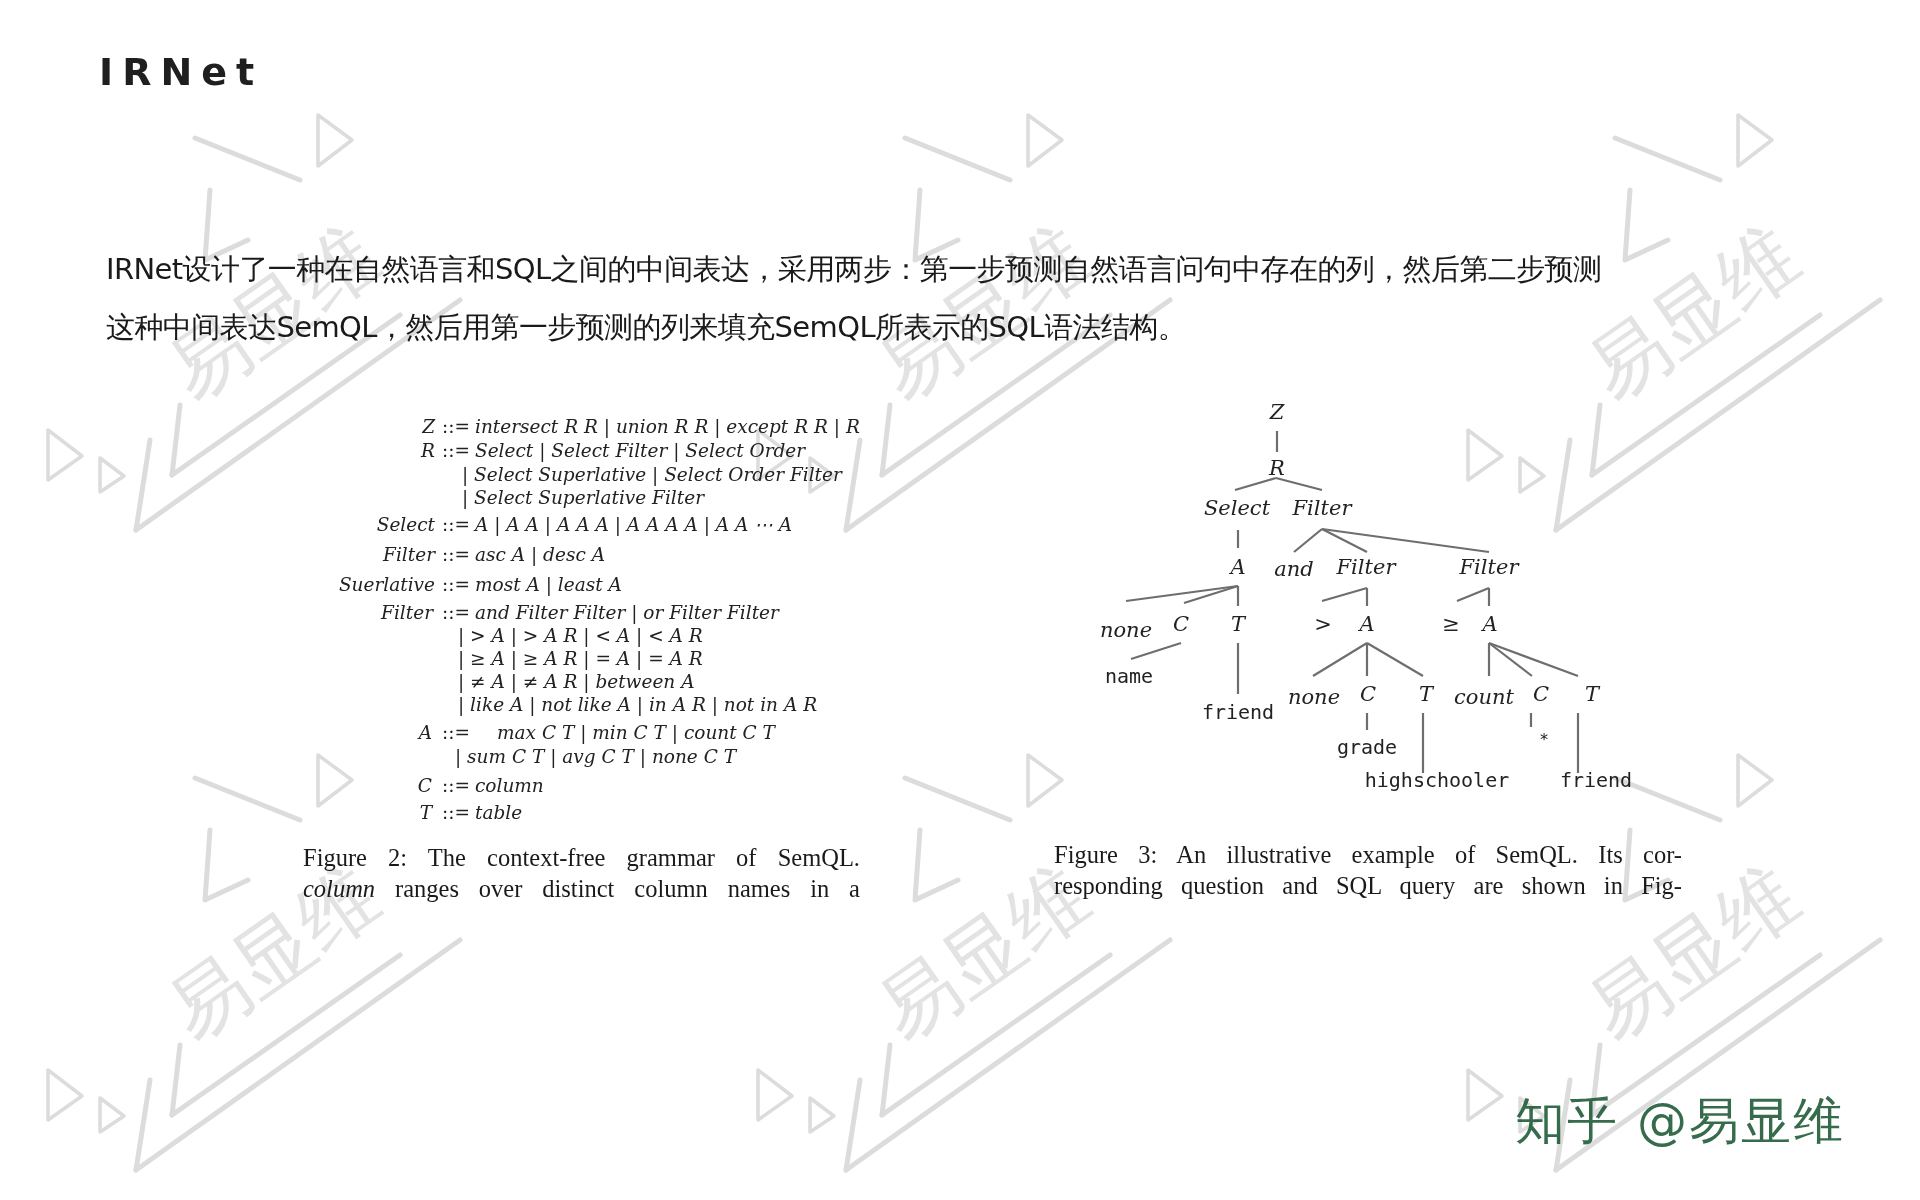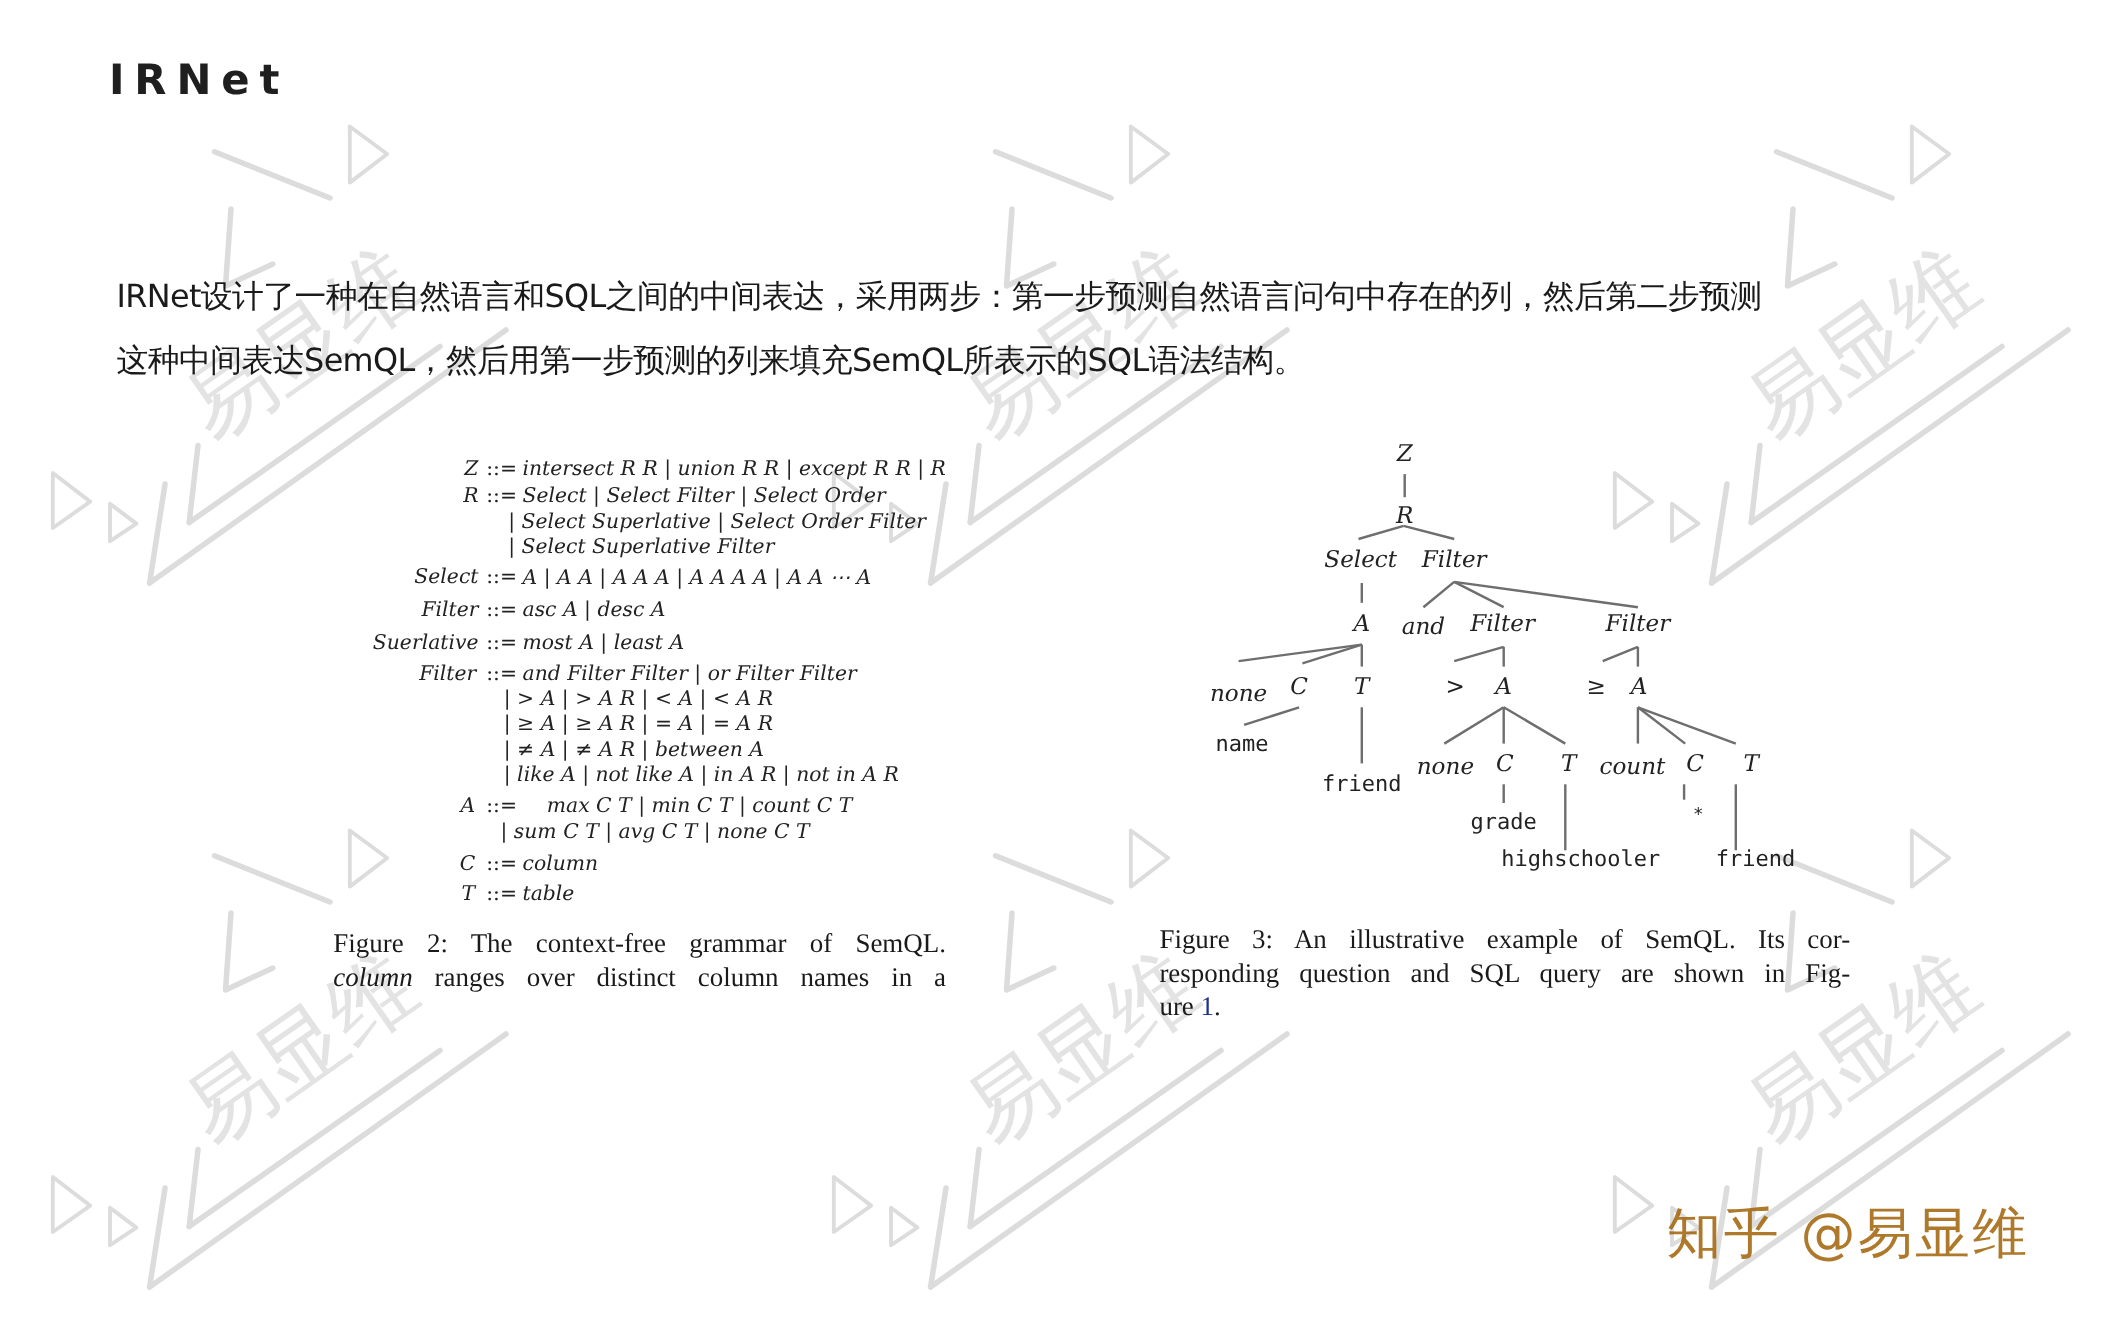--- a/index.html
+++ b/index.html
@@ -39,21 +39,21 @@
   .caption em { font-style: italic; }
   .caption .link { color: #1f2f8f; }
 
   .tree { position: absolute; left: 1040px; top: 380px; width: 640px; height: 440px; }
   .tree-node { position: absolute; white-space: nowrap; transform: translateX(-50%); }
   .tn-it { font-family: "DejaVu Serif", "Liberation Serif", serif; font-style: italic; font-size: 21px; color: #222; }
   .tn-mono { font-family: "DejaVu Sans Mono", "Liberation Mono", monospace; font-size: 20px; color: #222; }
 
   .brand {
     position: absolute; left: 1515px; top: 1088px;
-    font-family: "DejaVu Sans", sans-serif; font-size: 50px; color: #a16207;
+    font-family: "DejaVu Sans", sans-serif; font-size: 50px; color: #14532d;
     letter-spacing: 2px; opacity: 0.85;
   }
 </style>
 </head>
 <body>
 
 <svg class="wm-layer" viewBox="0 0 1920 1200" xmlns="http://www.w3.org/2000/svg">
   <defs>
     <g id="wm-tile" fill="none" stroke="#dcdcdc" stroke-width="5" stroke-linecap="round" stroke-linejoin="round">
       <polyline points="195,138 300,180"></polyline>
@@ -234,16 +234,15 @@
   <span class="tree-node tn-it" style="left:444px; top:305px;">count</span>
   <span class="tree-node tn-it" style="left:501px; top:302px;">C</span>
   <span class="tree-node tn-it" style="left:552px; top:302px;">T</span>
   <span class="tree-node tn-mono" style="left:504px; top:350px; font-size:16px;">*</span>
   <span class="tree-node tn-mono" style="left:556px; top:388px;">friend</span>
 </div>
 
 <div class="caption" style="left:1054px; top:840px; width:628px;">
   <span class="just">Figure 3:   An illustrative example of SemQL. Its cor-</span>
   <span class="just">responding question and SQL query are shown in Fig-</span>
-  <span style="display:block;"><span>ure </span><span class="link">1</span><span>.</span></span>
 </div>
 
 <div class="brand">知乎 @易显维</div>
 
 </body></html>

